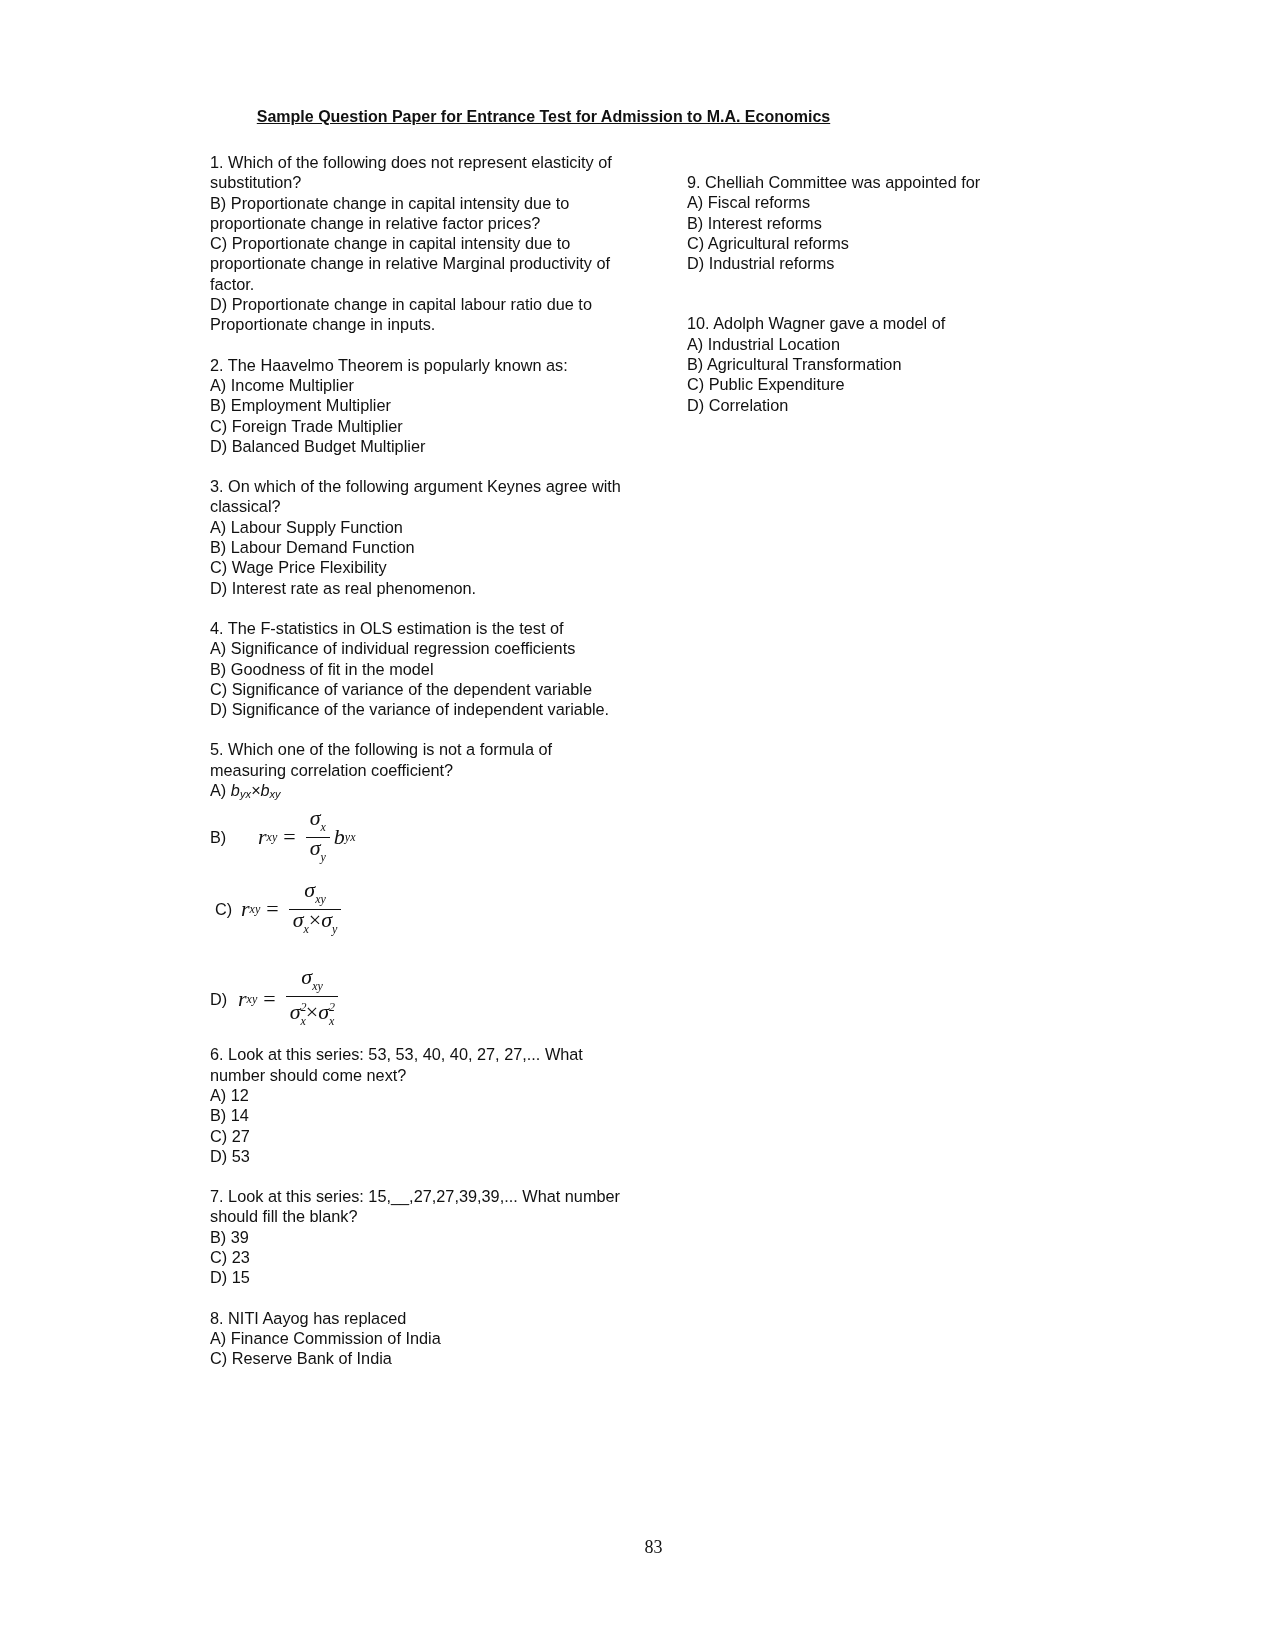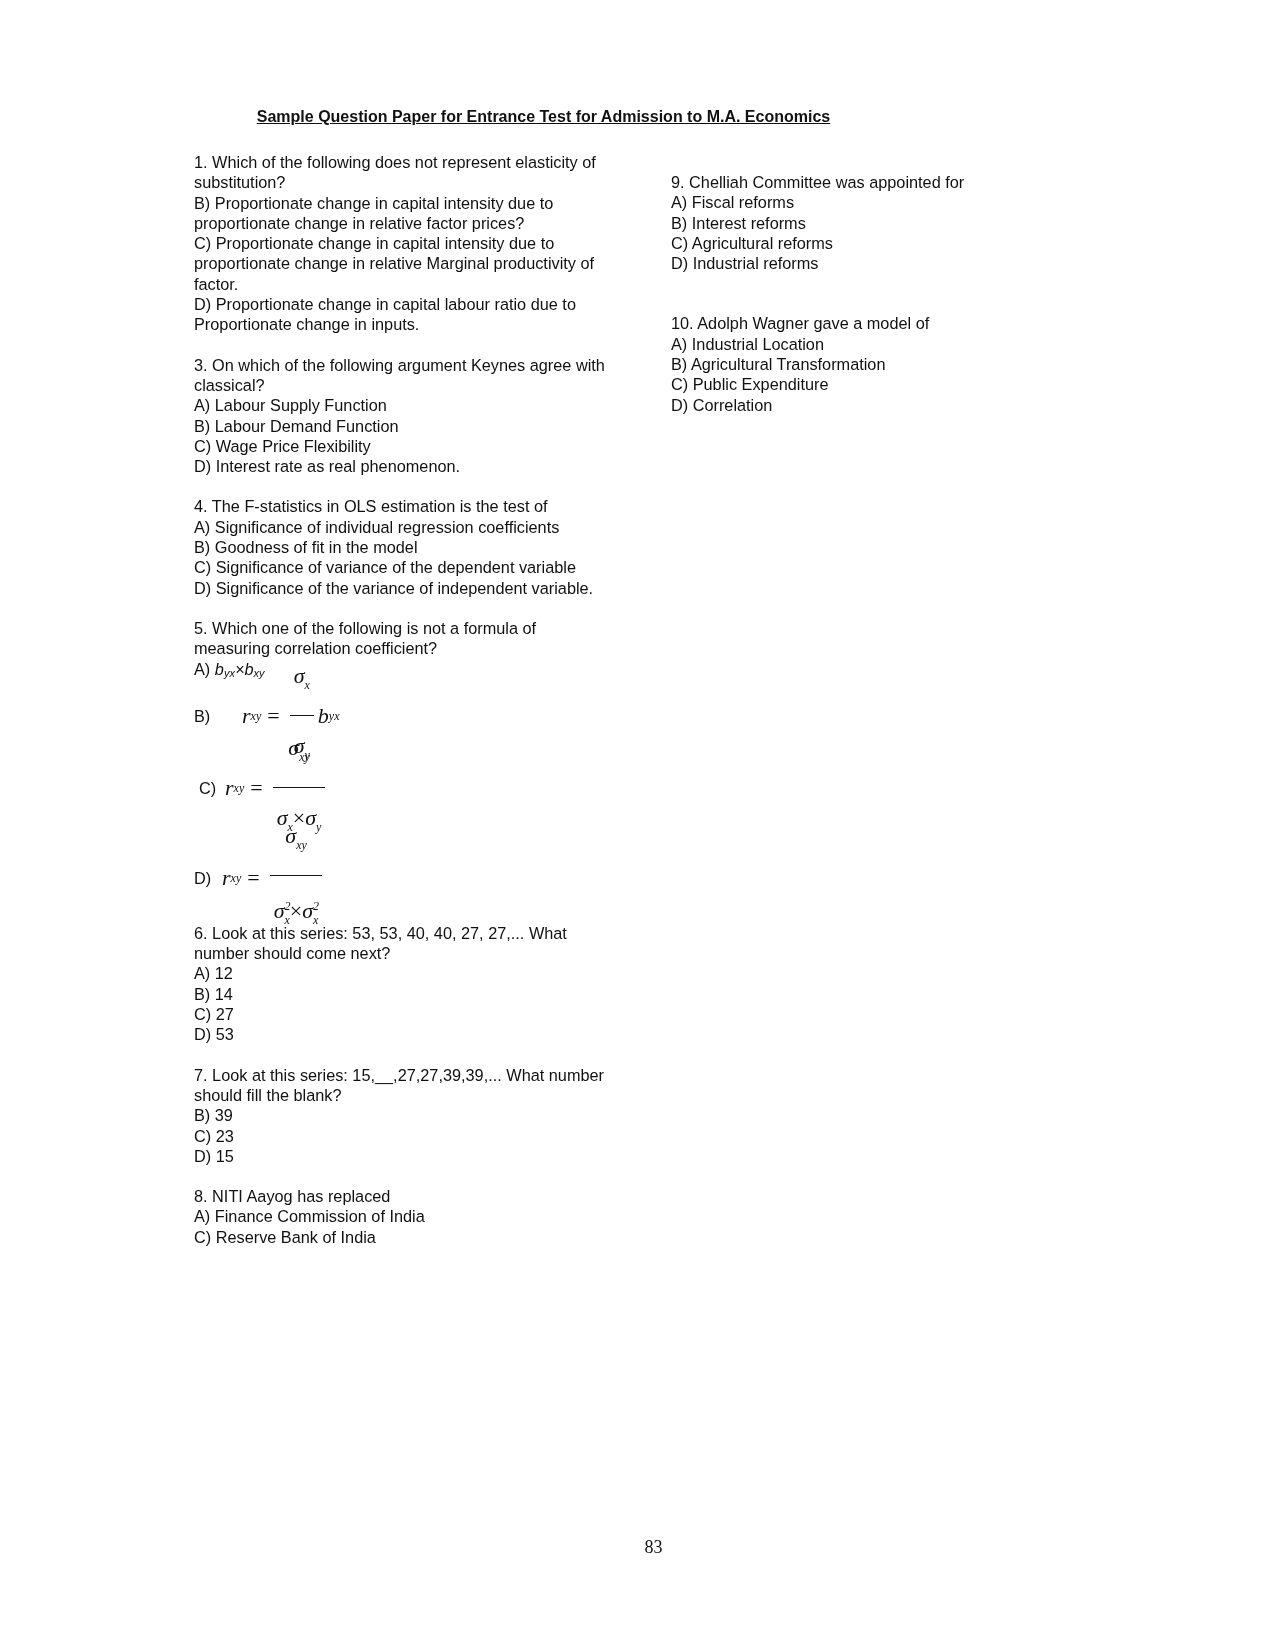--- a/index.html
+++ b/index.html
@@ -1,29 +1,29 @@
 <!DOCTYPE html>
 <html><head>
 <meta charset="utf-8">
 <style>
   html, body { margin: 0; padding: 0; background: #ffffff; }
   body { width: 1275px; height: 1651px; position: relative; overflow: hidden;
          font-family: "Liberation Sans", sans-serif; color: #111; }
   .title { position: absolute; top: 108px; left: 0; width: 1087px; text-align: center;
            font-size: 16px; font-weight: bold; text-decoration: underline; }
-  .col { position: absolute; font-size: 16.3px; line-height: 20.3px; }
+  .col { position: absolute; font-size: 16.3px; line-height: 20.3px; margin-left: 16px; }
   .col-left { left: 194px; top: 152px; width: 420px; }
   .col-right { left: 671px; top: 172px; width: 380px; }
   .q { margin: 0 0 20px 0; }
   .q p { margin: 0; }
   .sub { font-size: 11px; vertical-align: -2px; }
   .ital { font-style: italic; }
   .math-row { display: flex; align-items: center; height: 62px; margin: 2px 0; }
   .math { font-family: "Liberation Serif", serif; font-style: italic; font-size: 22px; display: inline-flex; align-items: center; }
-  .frac { display: inline-flex; flex-direction: column; align-items: center; margin: 0 4px; gap: 20px; }
+  .frac { display: inline-flex; flex-direction: column; align-items: center; margin: 0 4px; }
   .frac .num { padding: 0 4px; }
   .frac .bar { border-top: 1px solid #111; width: 100%; }
   .msub { font-size: 12px; vertical-align: -6px; }
   .msup { font-size: 12px; vertical-align: 8px; }
   .page-num { position: absolute; top: 1537px; left: 0; width: 1275px; text-align: center;
               font-family: "Liberation Serif", serif; font-size: 18px; padding-left: 16px; }
 </style>
 </head>
 <body>
 
@@ -31,20 +31,27 @@
 
 <div class="col col-left">
 
   <div class="q">
     <p>1. Which of the following does not represent elasticity of substitution?</p>
     <p>B) Proportionate change in capital intensity due to proportionate change in relative factor prices?</p>
     <p>C) Proportionate change in capital intensity due to proportionate change in relative Marginal productivity of factor.</p>
     <p>D)  Proportionate change in capital labour ratio due to Proportionate change in inputs.</p>
   </div>
 
+  <div class="q">
+    <p>2. The Haavelmo Theorem is popularly known as:</p>
+    <p>A) Income Multiplier</p>
+    <p>B) Employment Multiplier</p>
+    <p>C) Foreign Trade Multiplier</p>
+    <p>D) Balanced Budget Multiplier</p>
+  </div>
 
   <div class="q">
     <p>3. On which of the following argument Keynes agree with classical?</p>
     <p>A) Labour Supply Function</p>
     <p>B) Labour Demand Function</p>
     <p>C) Wage Price Flexibility</p>
     <p>D) Interest rate as real phenomenon.</p>
   </div>
 
   <div class="q">

